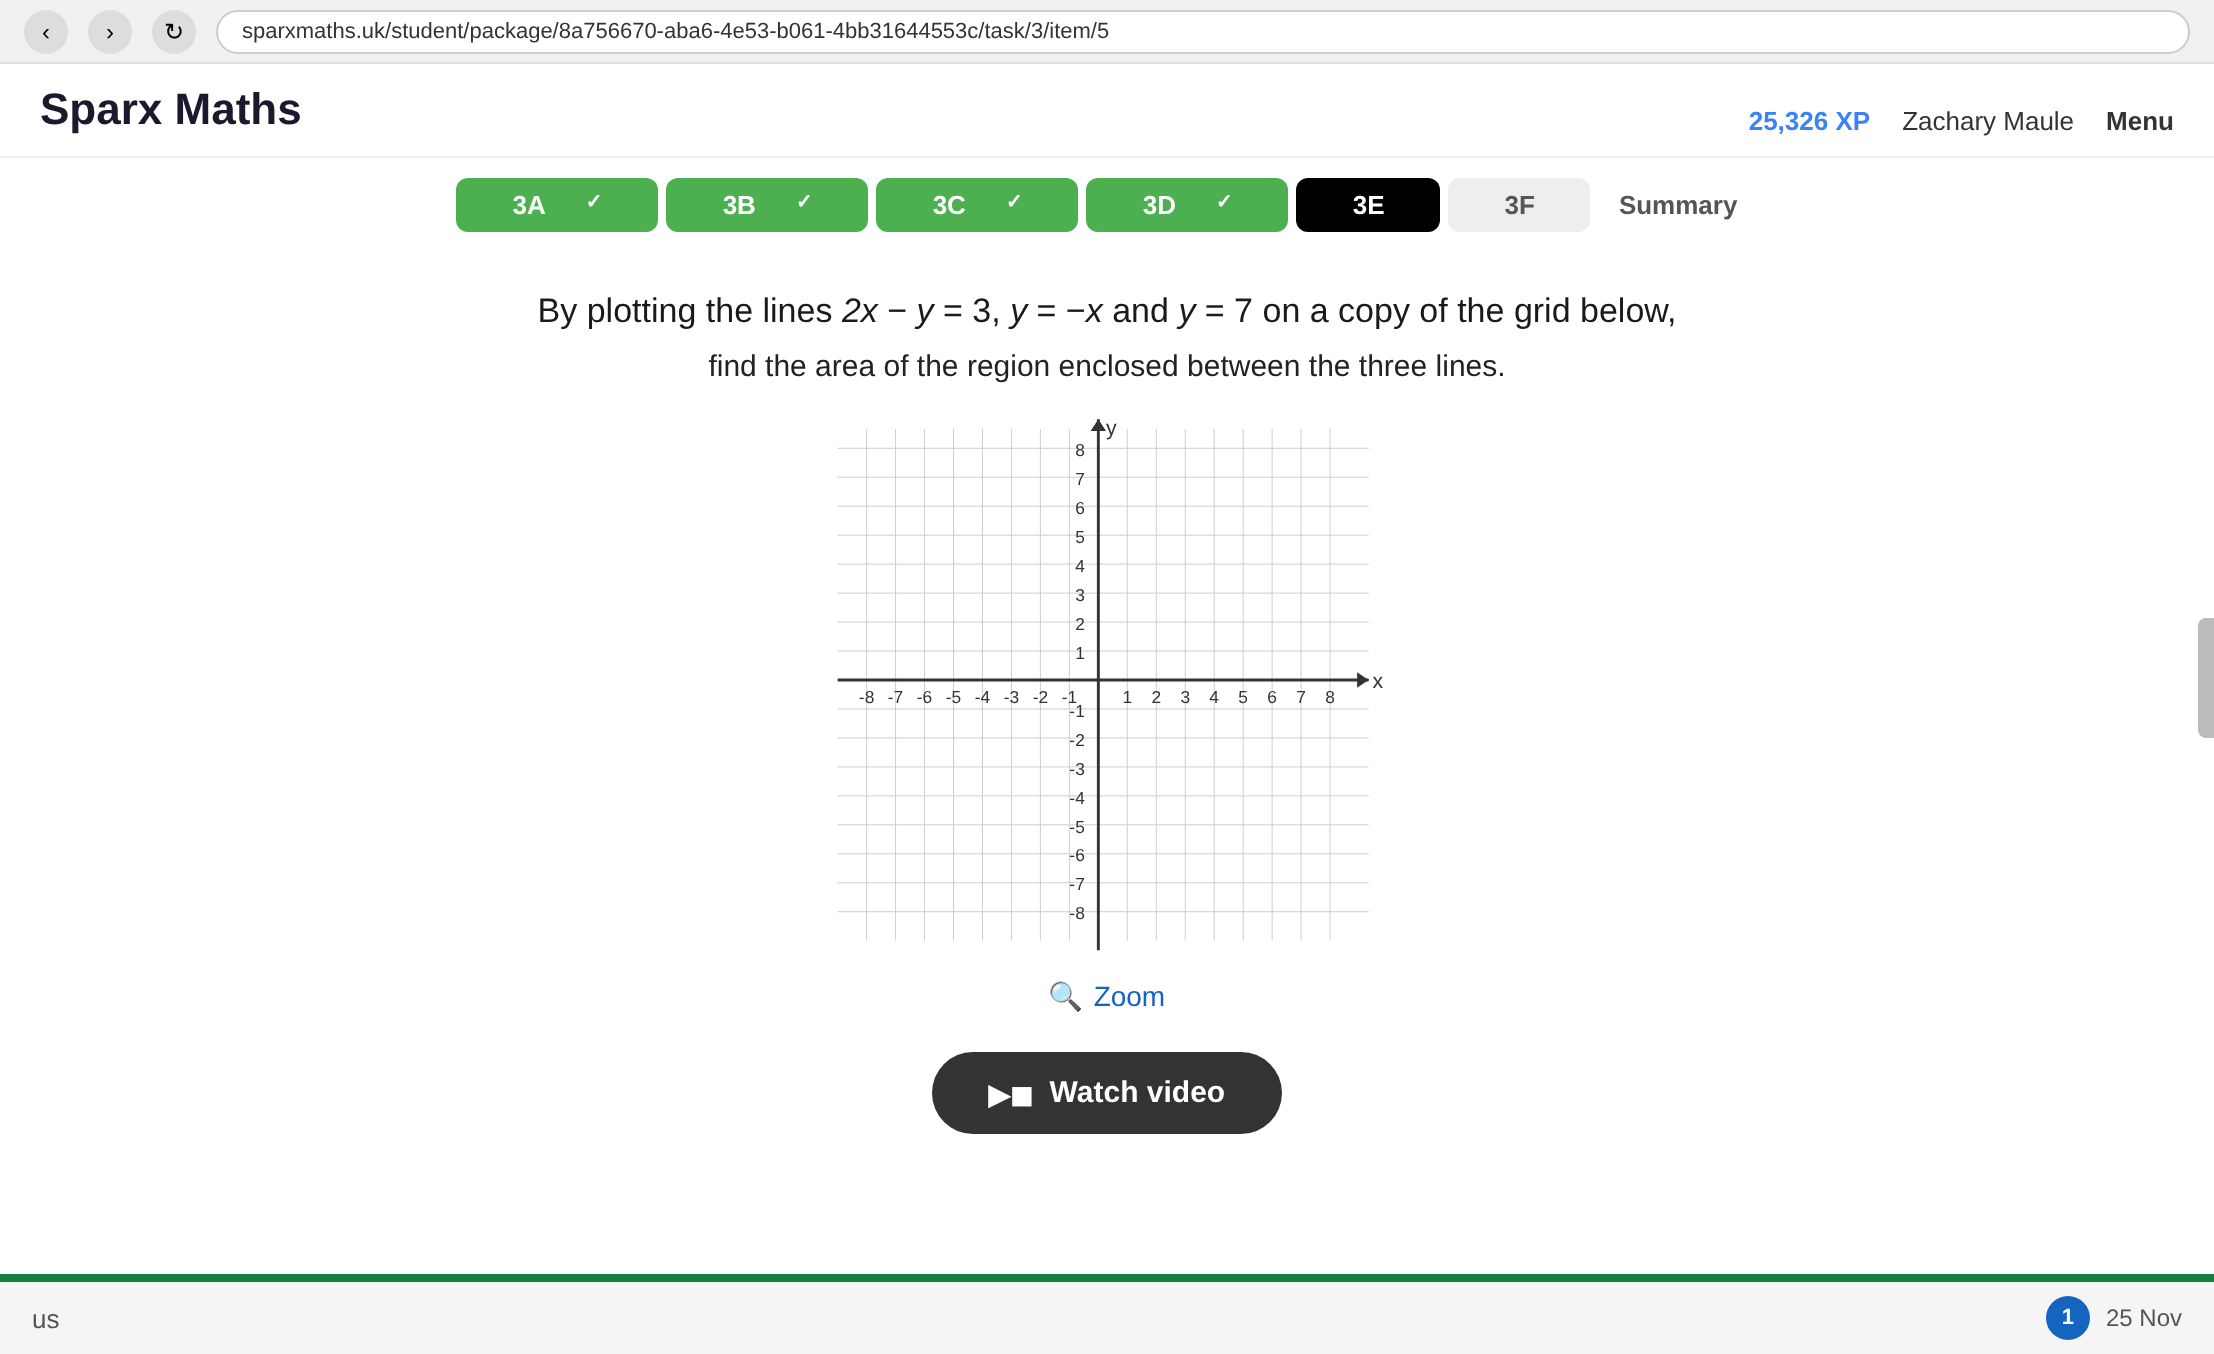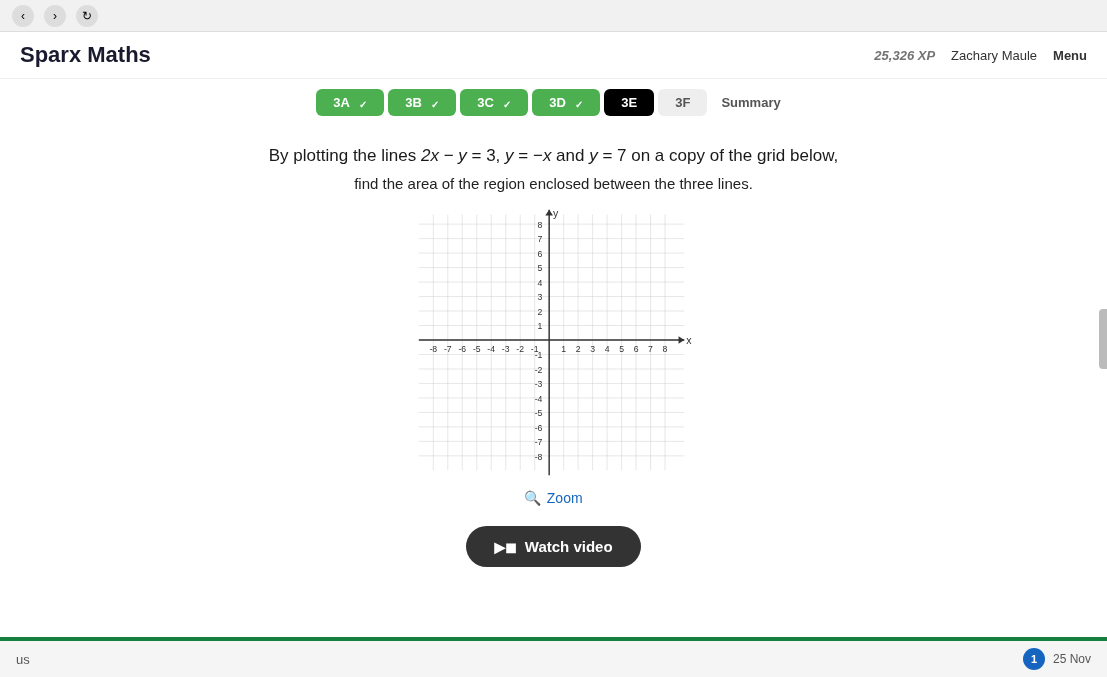--- a/index.html
+++ b/index.html
@@ -45,39 +45,38 @@
       background: #fff;
       display: flex;
       align-items: center;
     }
 
     
     .app-header {
       background: #fff;
       padding: 10px 20px;
       display: flex;
-      align-items: center;
+      align-items: flex-end;
       justify-content: space-between;
       border-bottom: 1px solid #eee;
     }
     .app-title {
       font-size: 22px;
       font-weight: bold;
       color: #1a1a2e;
     }
     .header-right {
       display: flex;
       align-items: center;
       gap: 16px;
     }
     .xp-badge {
       font-size: 13px;
-      color: #737373;
+      color: #3b82f6;
       font-weight: 600;
-      font-style: italic;
     }
     .user-name {
       font-size: 13px;
       color: #333;
     }
     .menu-btn {
       font-size: 13px;
       font-weight: bold;
       color: #333;
       cursor: pointer;
@@ -88,29 +87,29 @@
     
     .tab-bar {
       display: flex;
       justify-content: center;
       align-items: center;
       gap: 4px;
       padding: 10px 0 8px 0;
       background: #fff;
     }
     .tab-btn {
-      padding: 6px 17px;
+      padding: 6px 28px;
       border-radius: 6px;
       border: none;
       font-size: 13px;
       font-weight: 600;
       cursor: pointer;
       display: flex;
-      align-items: flex-end;
-      gap: 9px;
+      align-items: flex-start;
+      gap: 20px;
     }
     .tab-completed {
       background: #4caf50;
       color: #fff;
     }
     .tab-active {
       background: #000000;
       color: #fff;
     }
     .tab-inactive {
@@ -246,20 +245,23 @@
       border-radius: 4px 0 0 4px;
     }
   </style>
 </head>
 <body>
 
 <div class="browser-bar">
   <button class="browser-nav-btn">‹</button>
   <button class="browser-nav-btn">›</button>
   <button class="browser-nav-btn">↻</button>
+  <div class="url-bar">
+    <span>sparxmaths.uk/student/package/8a756670-aba6-4e53-b061-4bb31644553c/task/3/item/5</span>
+  </div>
 </div>
 
 <div class="app-header">
   <span class="app-title">Sparx Maths</span>
   <div class="header-right">
     <span class="xp-badge">25,326 XP</span>
     <span class="user-name">Zachary Maule</span>
     <button class="menu-btn">Menu</button>
   </div>
 </div>

